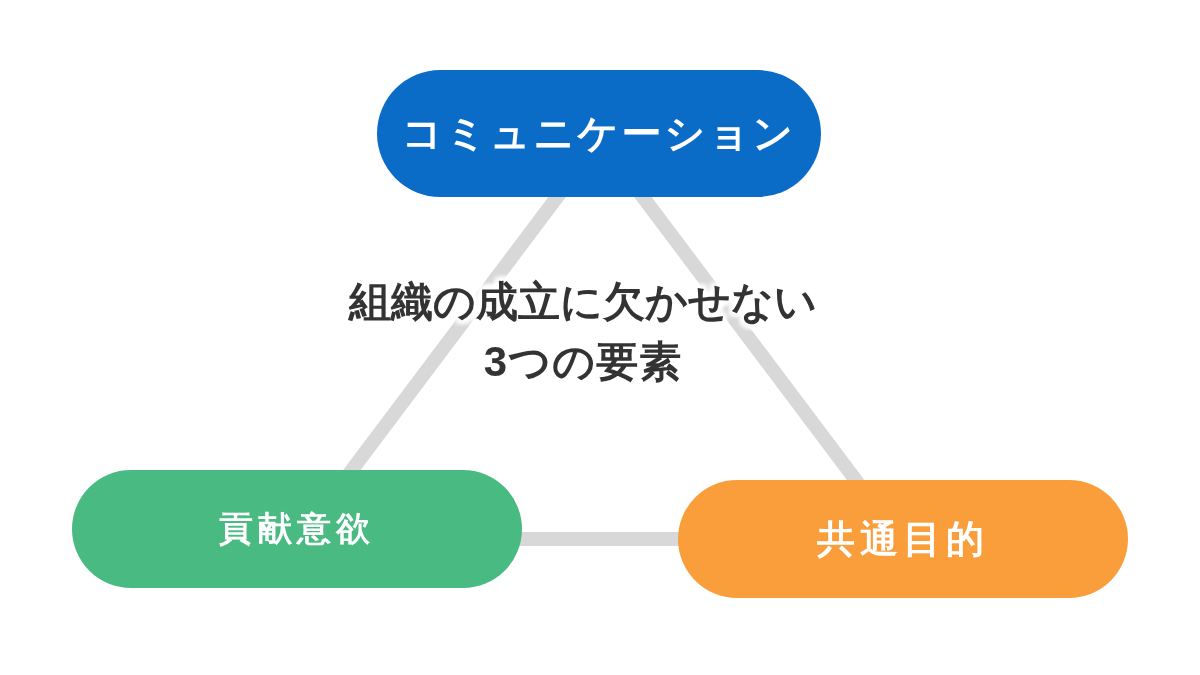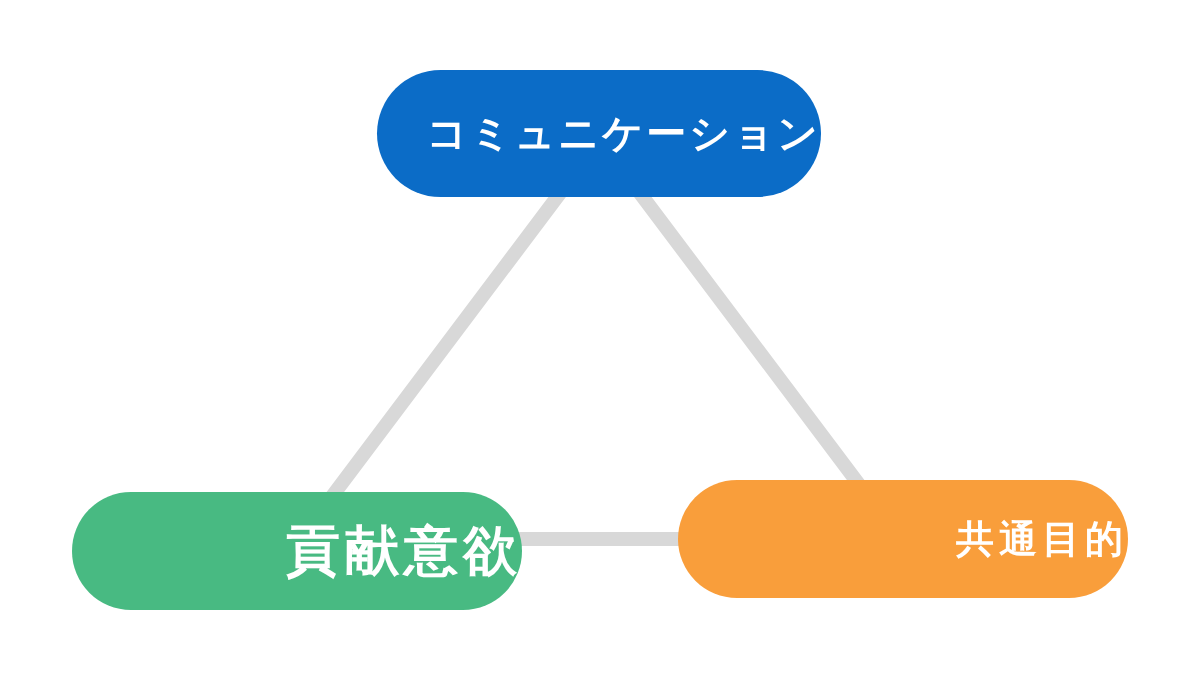--- a/index.html
+++ b/index.html
@@ -19,40 +19,40 @@
     position: absolute;
     left: 0;
     top: 0;
     width: 1200px;
     height: 675px;
   }
   .pill {
     position: absolute;
     display: flex;
     align-items: center;
-    justify-content: flex-end;
+    justify-content: center;
     border-radius: 999px;
     color: #ffffff;
     font-weight: bold;
     white-space: nowrap;
   }
   .pill-top {
     left: 377px;
     top: 70px;
     width: 444px;
     height: 127px;
     font-size: 40px;
     letter-spacing: 3px;
   }
   .pill-left {
     left: 72px;
-    top: 492px;
+    top: 470px;
     width: 450px;
     height: 118px;
-    font-size: 54px;
+    font-size: 34px;
     letter-spacing: 5px;
   }
   .pill-right {
     left: 678px;
     top: 480px;
     width: 450px;
     height: 118px;
     font-size: 38px;
     letter-spacing: 5px;
   }
@@ -79,20 +79,24 @@
 </style>
 </head>
 <body>
 
 <div class="canvas">
 
   <svg class="triangle-svg" viewBox="0 0 1200 675" xmlns="http://www.w3.org/2000/svg">
     <polygon points="600,140 300,539 900,539" fill="none" stroke-width="14" stroke-linejoin="round" stroke-linecap="round" stroke="#d8d8d8"></polygon>
   </svg>
 
+  <div class="center-title">
+    <div class="title-line1">組織の成立に欠かせない</div>
+    <div class="title-line2">3つの要素</div>
+  </div>
 
   <div class="pill pill-top" style="background-color: rgb(11, 108, 199);">
     <span>コミュニケーション</span>
   </div>
 
   <div class="pill pill-left" style="background-color: rgb(72, 186, 130);">
     <span>貢献意欲</span>
   </div>
 
   <div class="pill pill-right" style="background-color: rgb(249, 158, 59);">

